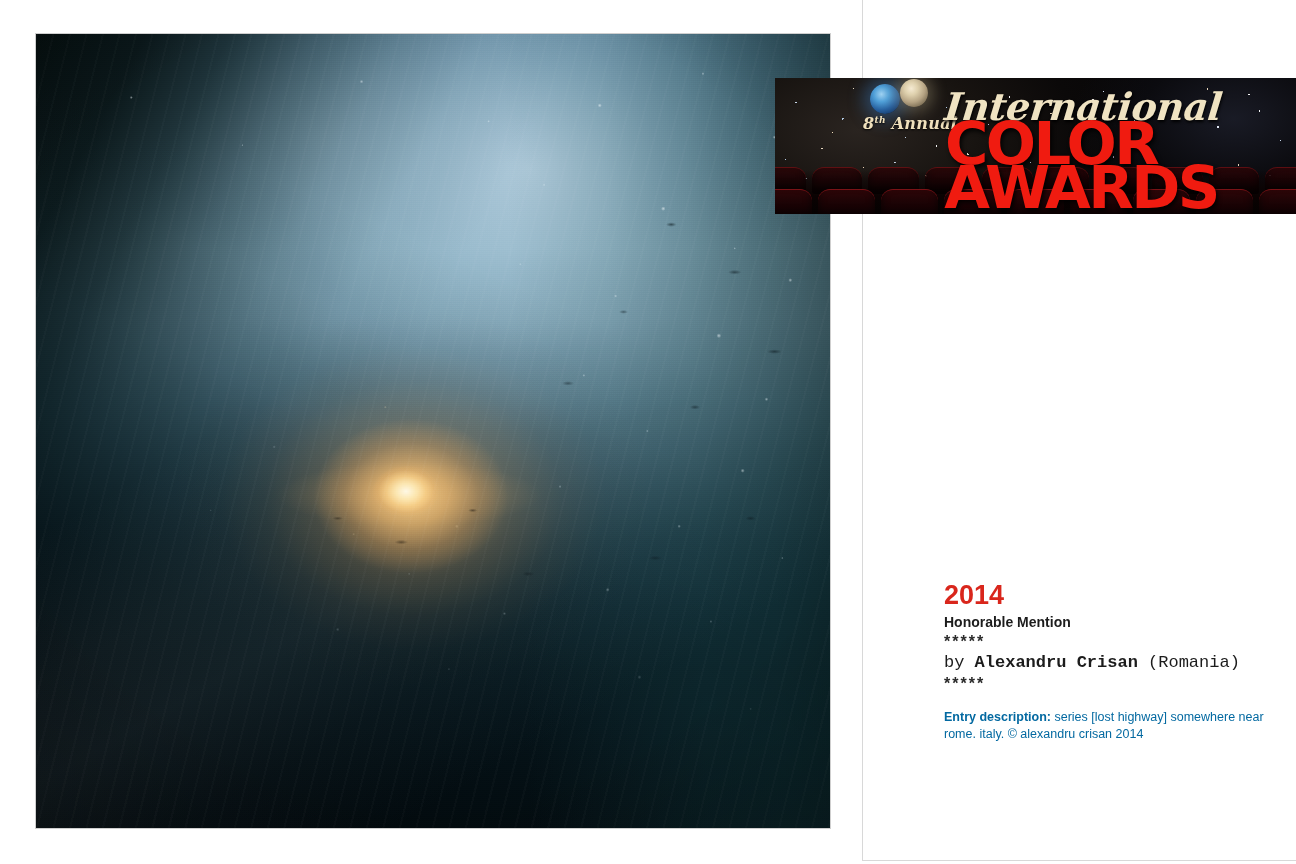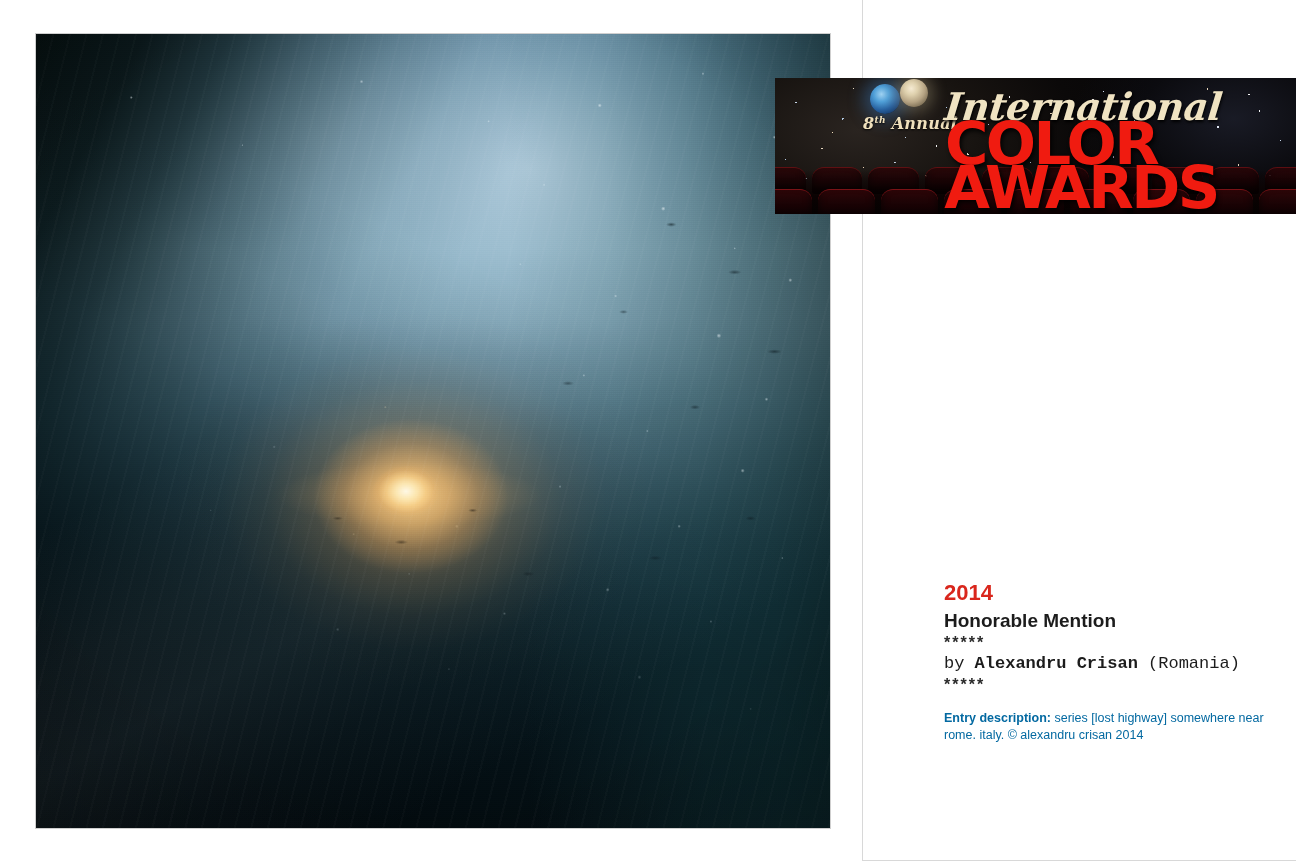--- a/index.html
+++ b/index.html
@@ -345,31 +345,31 @@
   .cw-color{left:172px;top:32px;font-size:58px;}
   .cw-awards{left:172px;top:76px;font-size:58px;}
 
   
   #info{
     position:absolute;
     left:944px;top:582px;
     width:340px;
   }
   .year{
-    font-size:22px;font-weight:700;color:#d9261c;
+    font-size:27px;font-weight:700;color:#d9261c;
     line-height:1.0;letter-spacing:0px;
     font-family:"Liberation Sans", sans-serif;
   }
   .category{
     font-size:35px;font-weight:700;color:#d9261c;
     line-height:1.12;letter-spacing:-.3px;margin-top:2px;
     font-family:"Liberation Sans", sans-serif;
   }
   .award{
-    font-size:19px;font-weight:700;color:#1c1c1c;
+    font-size:14px;font-weight:700;color:#1c1c1c;
     line-height:1.25;margin-top:5px;
     font-family:"Liberation Sans", sans-serif;
   }
   .stars-row{
     font-size:16px;font-weight:700;color:#2b2b2b;
     letter-spacing:2px;line-height:1.0;margin-top:2px;
     font-family:"Liberation Sans", sans-serif;
   }
   .title{
     font-size:19px;font-weight:700;color:#d9261c;

